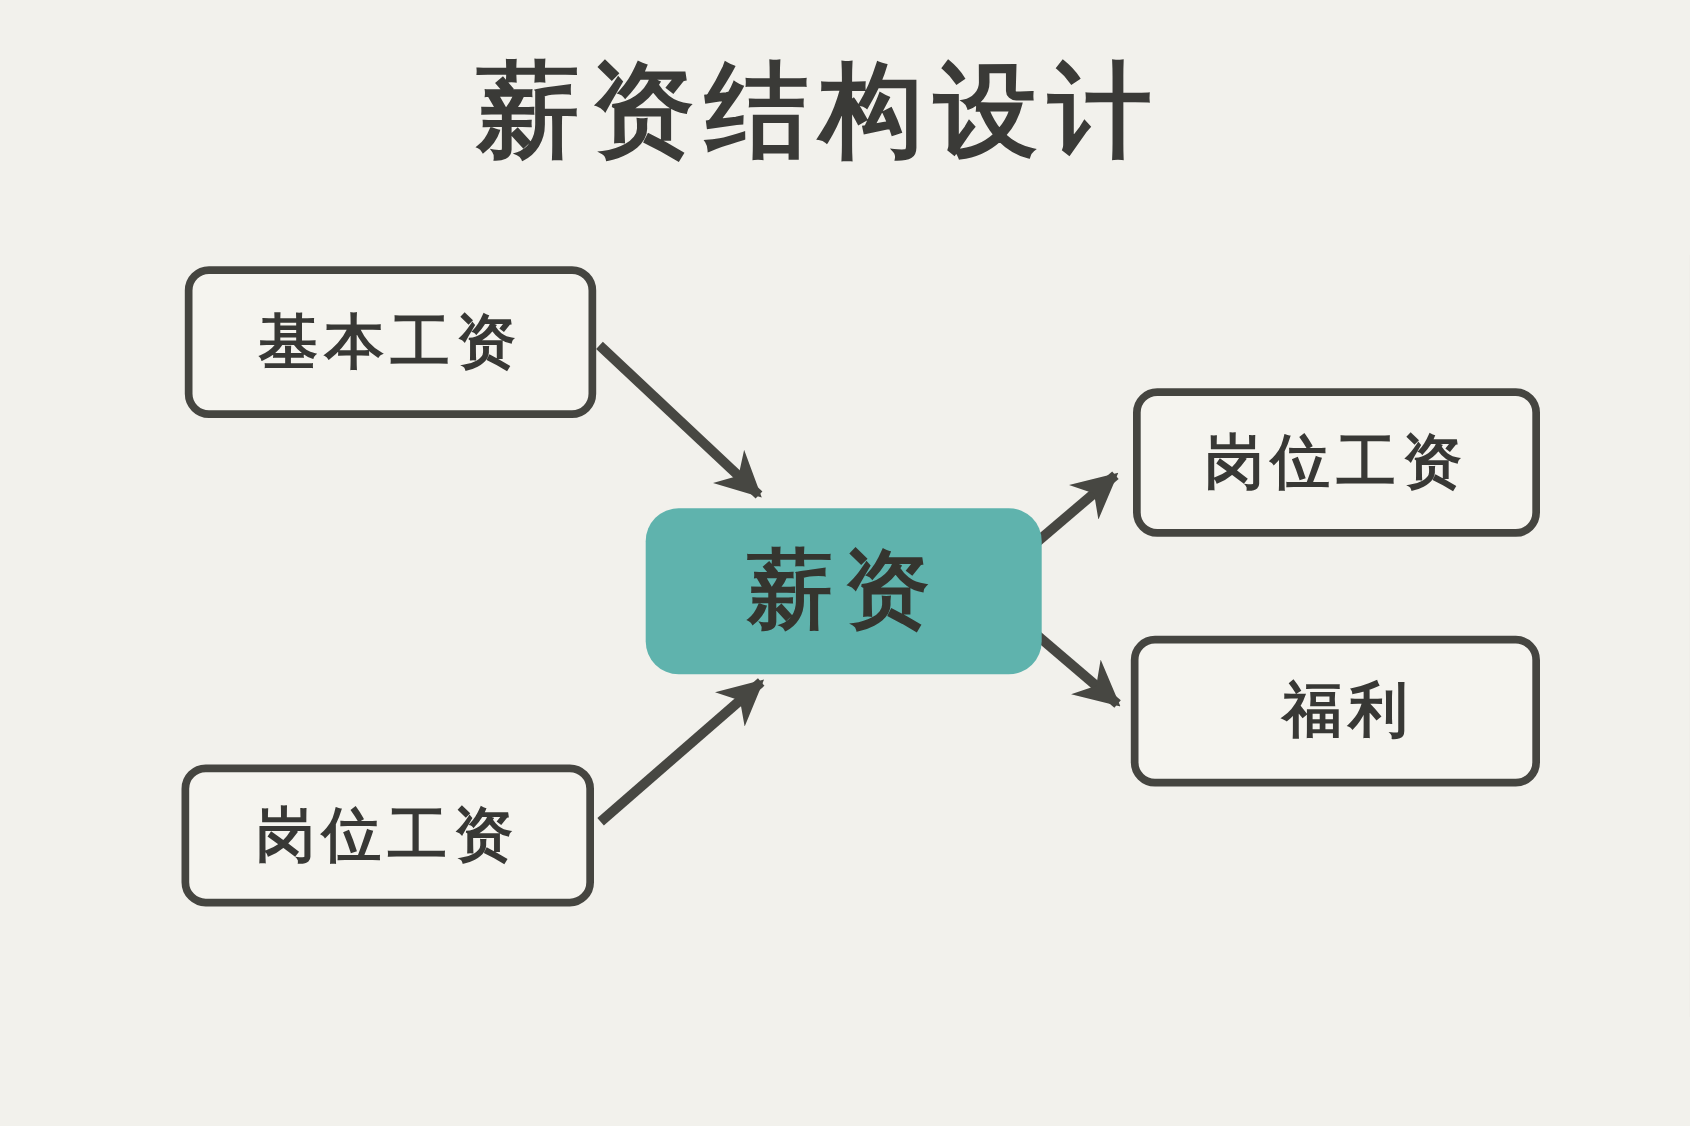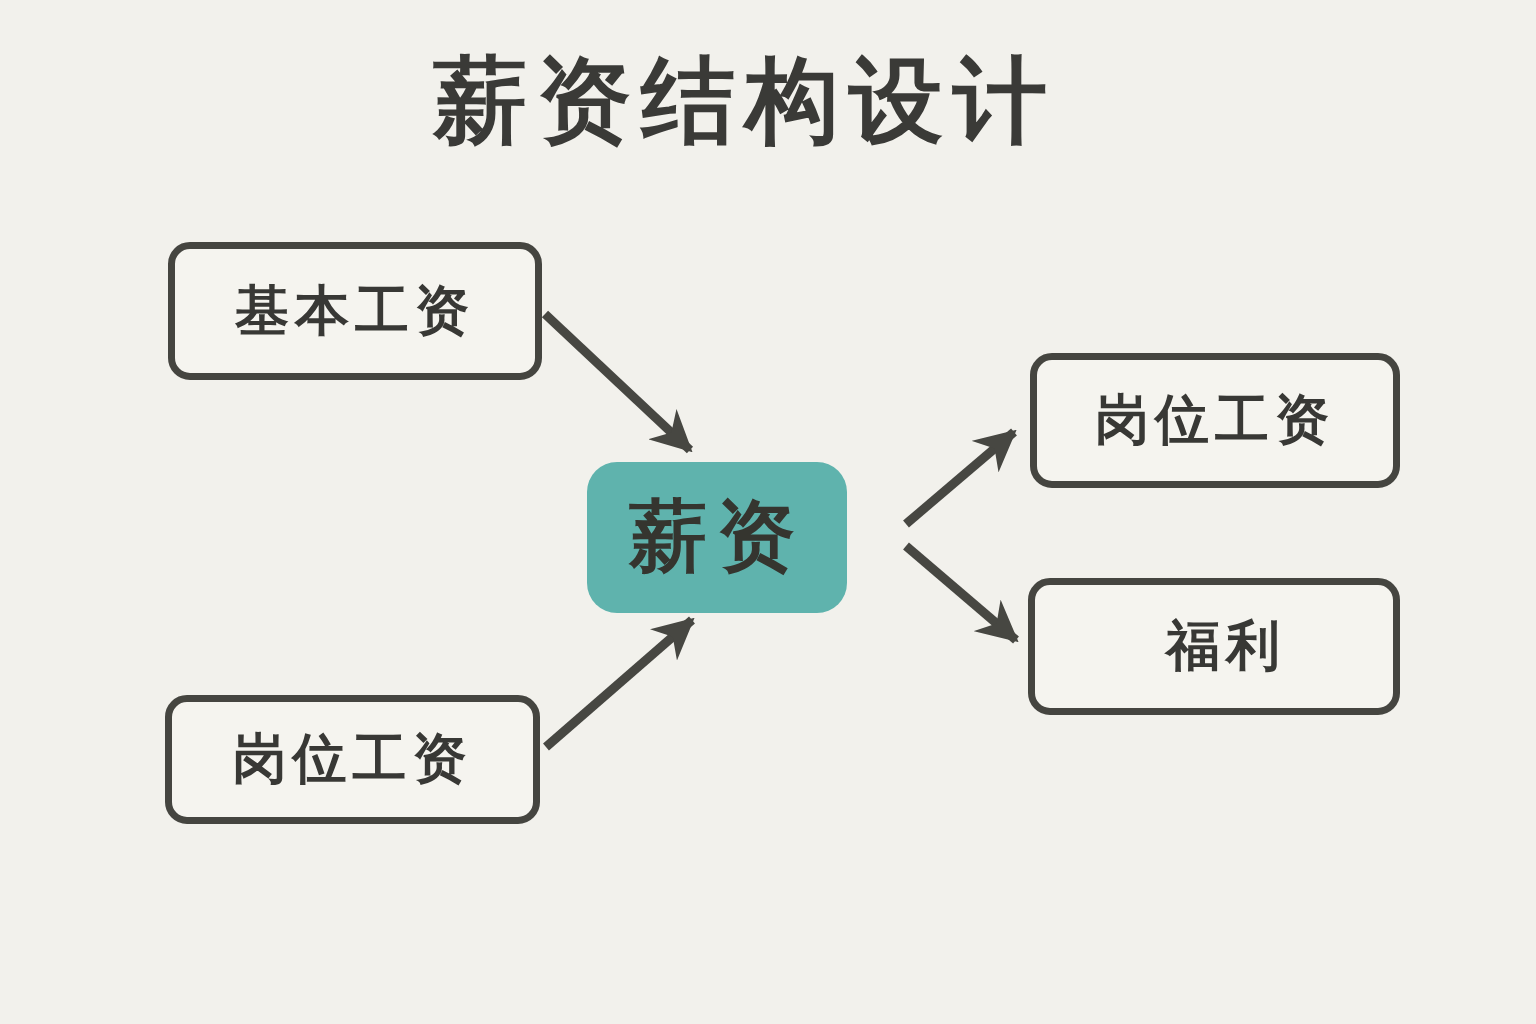--- a/index.html
+++ b/index.html
@@ -57,21 +57,21 @@
     border: none;
     border-radius: 30px;
     font-size: 78px;
     color: #35352f;
     letter-spacing: 10px;
   }
   .node-basic      { left: 168px; top: 242px; width: 374px; height: 138px; }
   .node-position   { left: 165px; top: 695px; width: 375px; height: 129px; }
   .node-performance{ left: 1030px; top: 353px; width: 370px; height: 135px; }
   .node-benefits   { left: 1028px; top: 578px; width: 372px; height: 137px; padding-left: 24px; }
-  .node-salary     { left: 587px; top: 462px; width: 260px; height: 151px; }
+  .node-salary     { left: 587px; top: 462px; width: 360px; height: 151px; }
   .node-label { display: inline-block; }
 </style>
 </head>
 <body>
 
 <div class="canvas">
 
   <h1 class="page-title">薪资结构设计</h1>
 
   <svg class="arrow-layer" viewBox="0 0 1536 1024" xmlns="http://www.w3.org/2000/svg">

